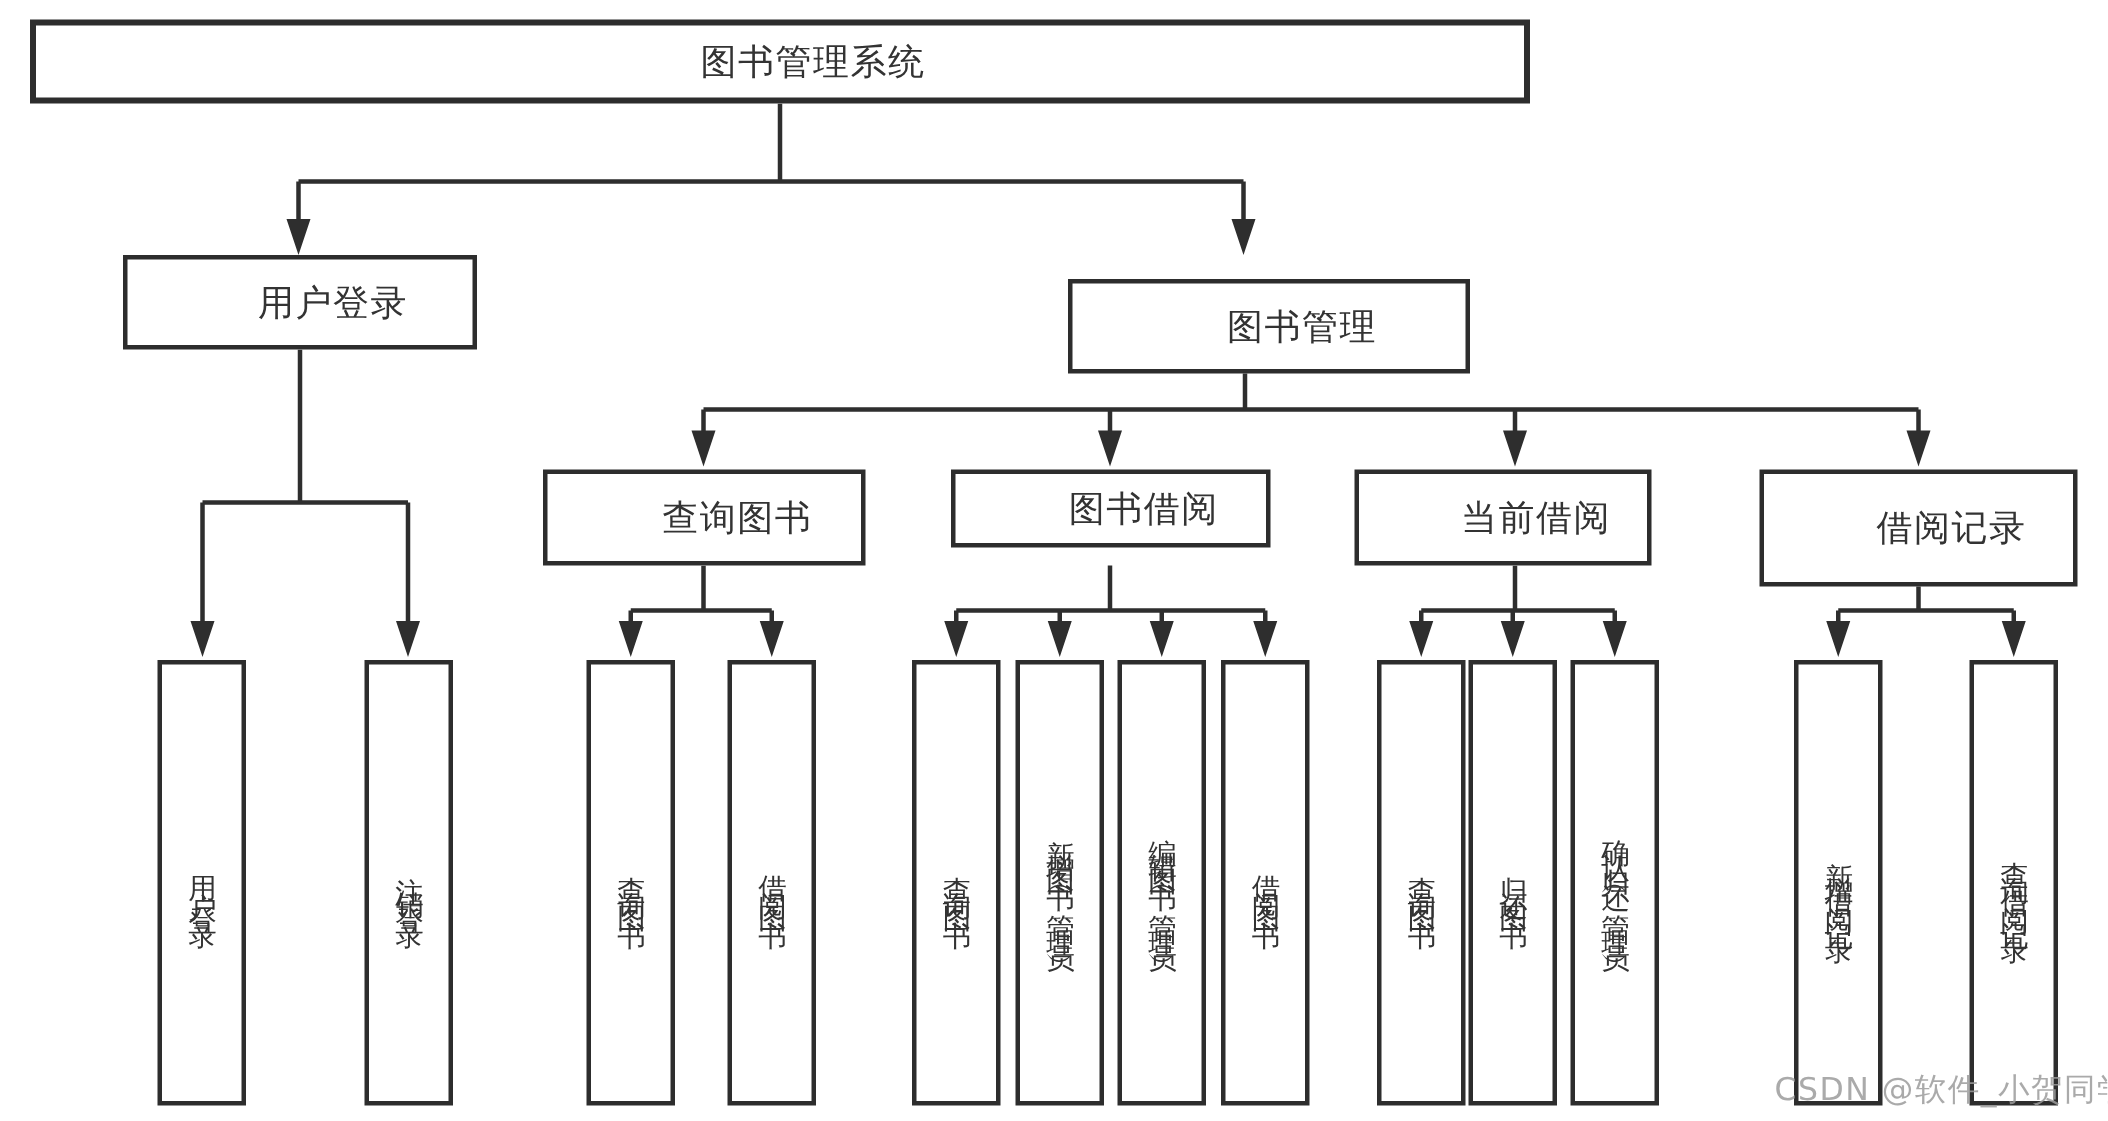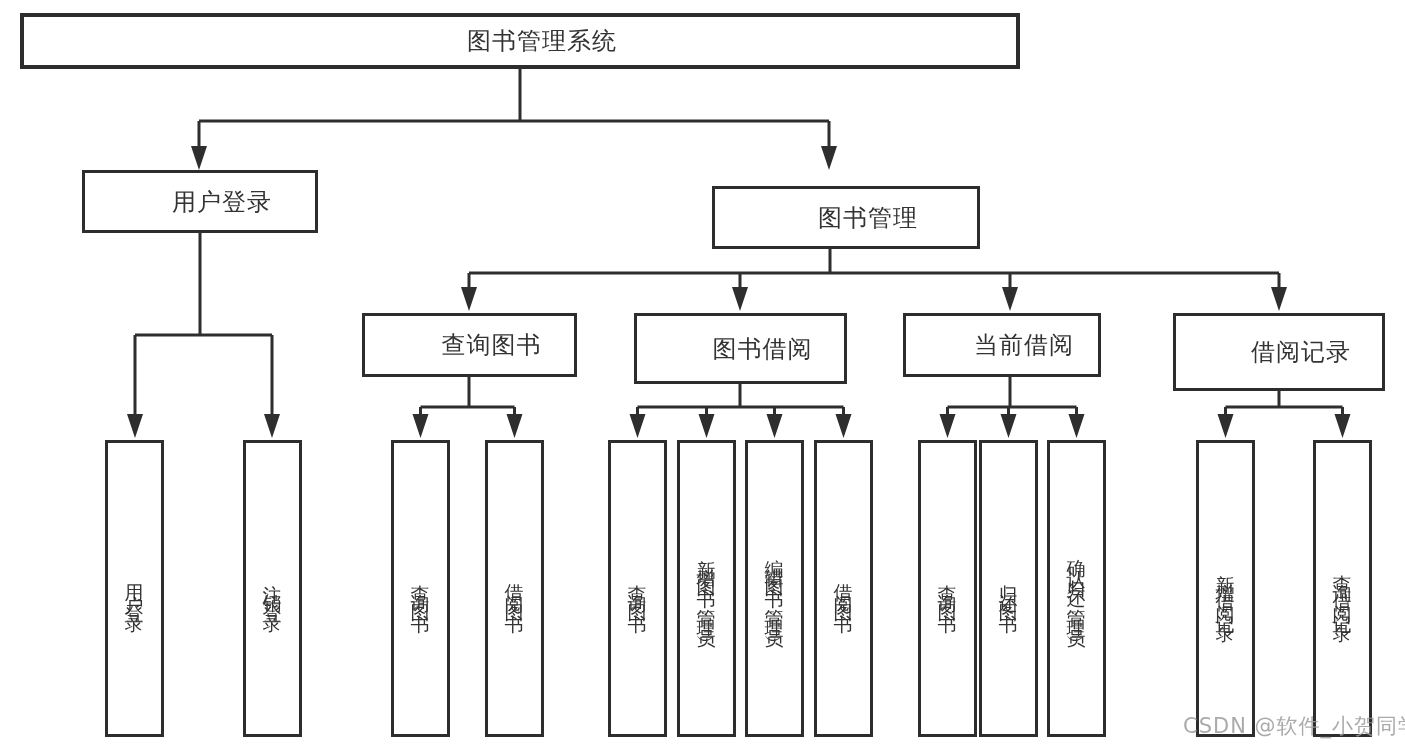--- a/index.html
+++ b/index.html
@@ -31,21 +31,21 @@
     text-orientation:mixed;
     font-size:19px;
     letter-spacing:10px;
     line-height:1;
     white-space:normal;
   }
   .n-root{left:20px;top:13px;width:1000px;height:56px;border-width:4px;}
   .n-user-login{left:82px;top:170px;width:236px;height:63px;}
   .n-book-mgmt{left:712px;top:186px;width:268px;height:63px;}
   .n-newbook{left:362px;top:313px;width:215px;height:64px;}
-  .n-borrowmod{left:634px;top:313px;width:213px;height:71px;}
+  .n-borrowmod{left:634px;top:313px;width:213px;height:52px;}
   .n-current{left:903px;top:313px;width:198px;height:64px;}
   .n-records{left:1173px;top:313px;width:212px;height:78px;}
   .leaf{top:440px;width:59px;height:297px;}
   .v-login{left:105px;}
   .v-logout{left:243px;}
   .v-query1{left:391px;}
   .v-borrow1{left:485px;}
   .v-query2{left:608px;}
   .v-add{left:677px;}
   .v-edit{left:745px;}

